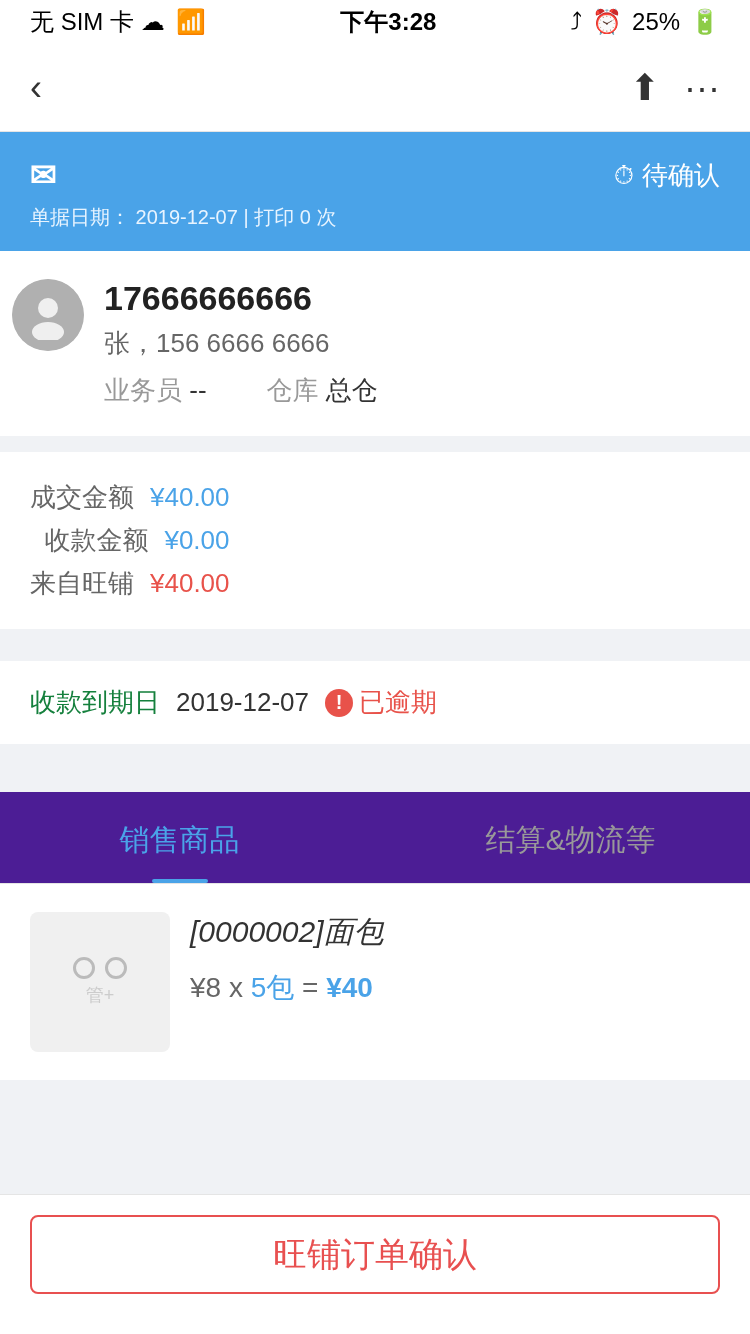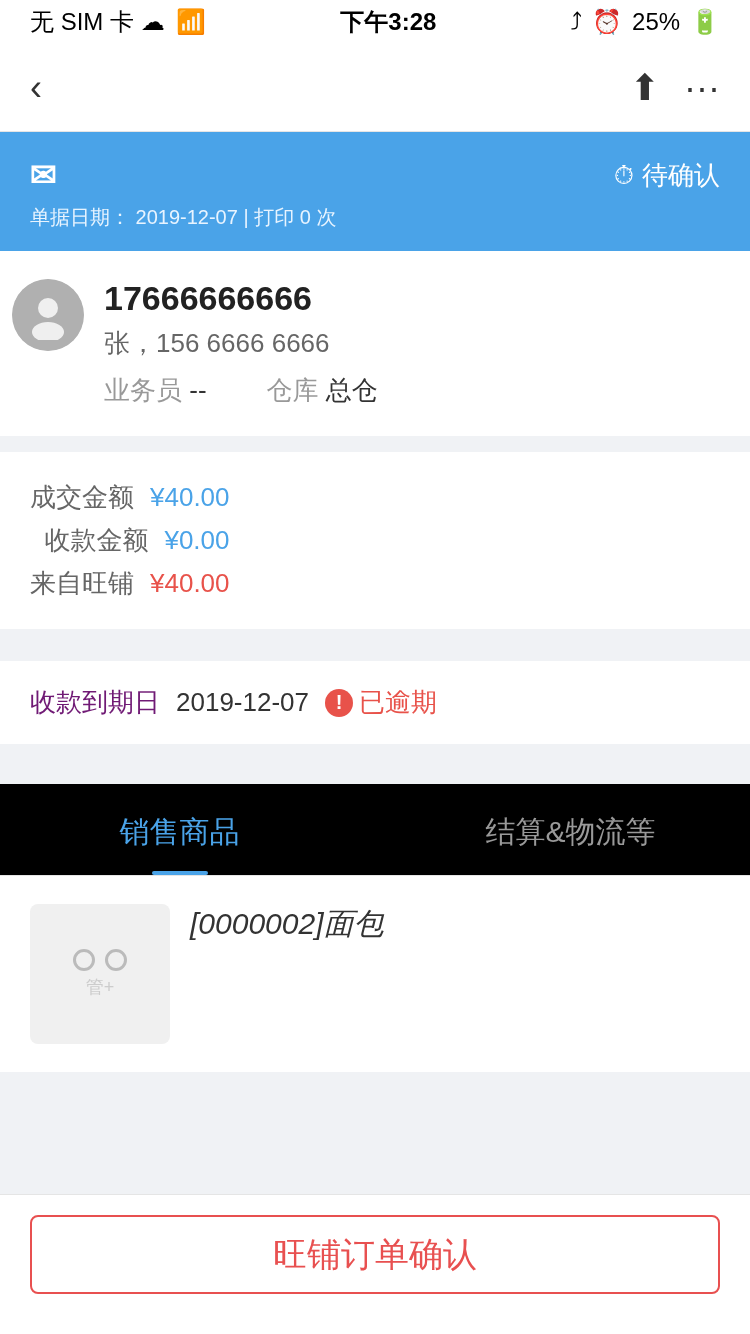--- a/index.html
+++ b/index.html
@@ -191,21 +191,21 @@
     
     .due-section {
       background: #fff;
       padding: 24px 30px;
       display: flex;
       align-items: center;
       gap: 16px;
       font-size: 26px;
       color: #666;
     }
-    .due-label { color: #701a75; }
+    .due-label { color: #15803d; }
     .due-date { color: #333; }
     .overdue-badge {
       display: flex;
       align-items: center;
       gap: 6px;
       color: #e8524a;
       font-size: 26px;
     }
     .overdue-icon {
       width: 28px;
@@ -215,24 +215,24 @@
       color: #fff;
       display: flex;
       align-items: center;
       justify-content: center;
       font-size: 20px;
       font-weight: 700;
     }
 
     
     .tabs-bar {
-      background: #000000;
+      background: #4c1d95;
       display: flex;
       border-bottom: 1px solid #e5e5e5;
-      margin-top: 8px;
+      margin-top: 16px;
       gap: 32px;
     }
     .tab-item {
       flex: 1;
       text-align: center;
       padding: 28px 0 22px;
       font-size: 30px;
       color: #999;
       position: relative;
       cursor: pointer;
@@ -448,20 +448,23 @@
     <div class="owl-logo">
       <div class="owl-eyes">
         <div class="owl-eye"></div>
         <div class="owl-eye"></div>
       </div>
       <div class="owl-text">管+</div>
     </div>
   </div>
   <div class="product-info">
     <div class="product-name">[0000002]面包</div>
+    <div class="product-price">
+      <span>¥8 x </span><span class="qty">5包</span><span> = </span><span class="total">¥40</span>
+    </div>
   </div>
 </div>
 
 <div class="main-content" style="height: 270px;"></div>
 
 <div class="bottom-bar">
   <button class="confirm-btn">旺铺订单确认</button>
 </div>
 
 </body></html>

